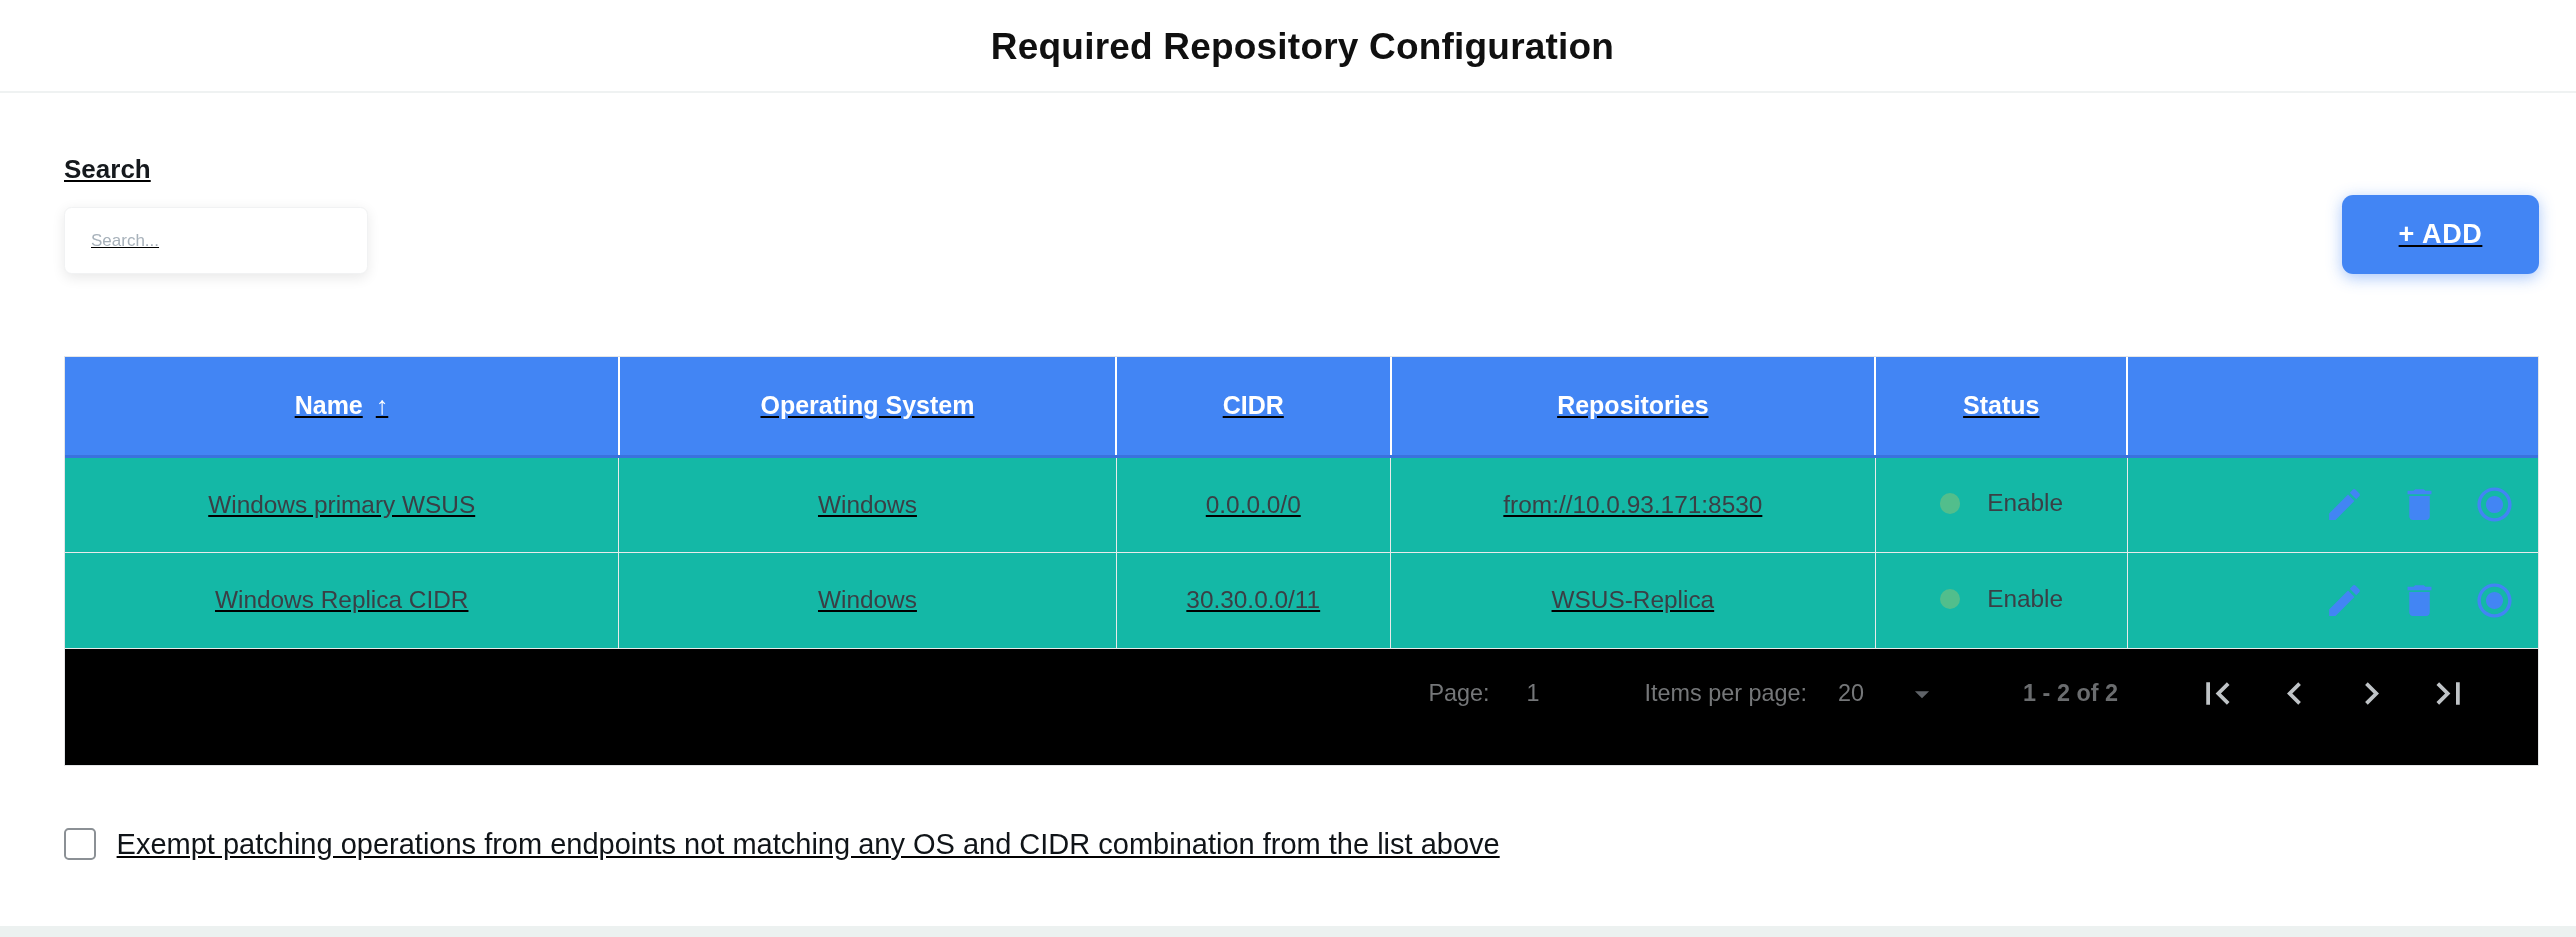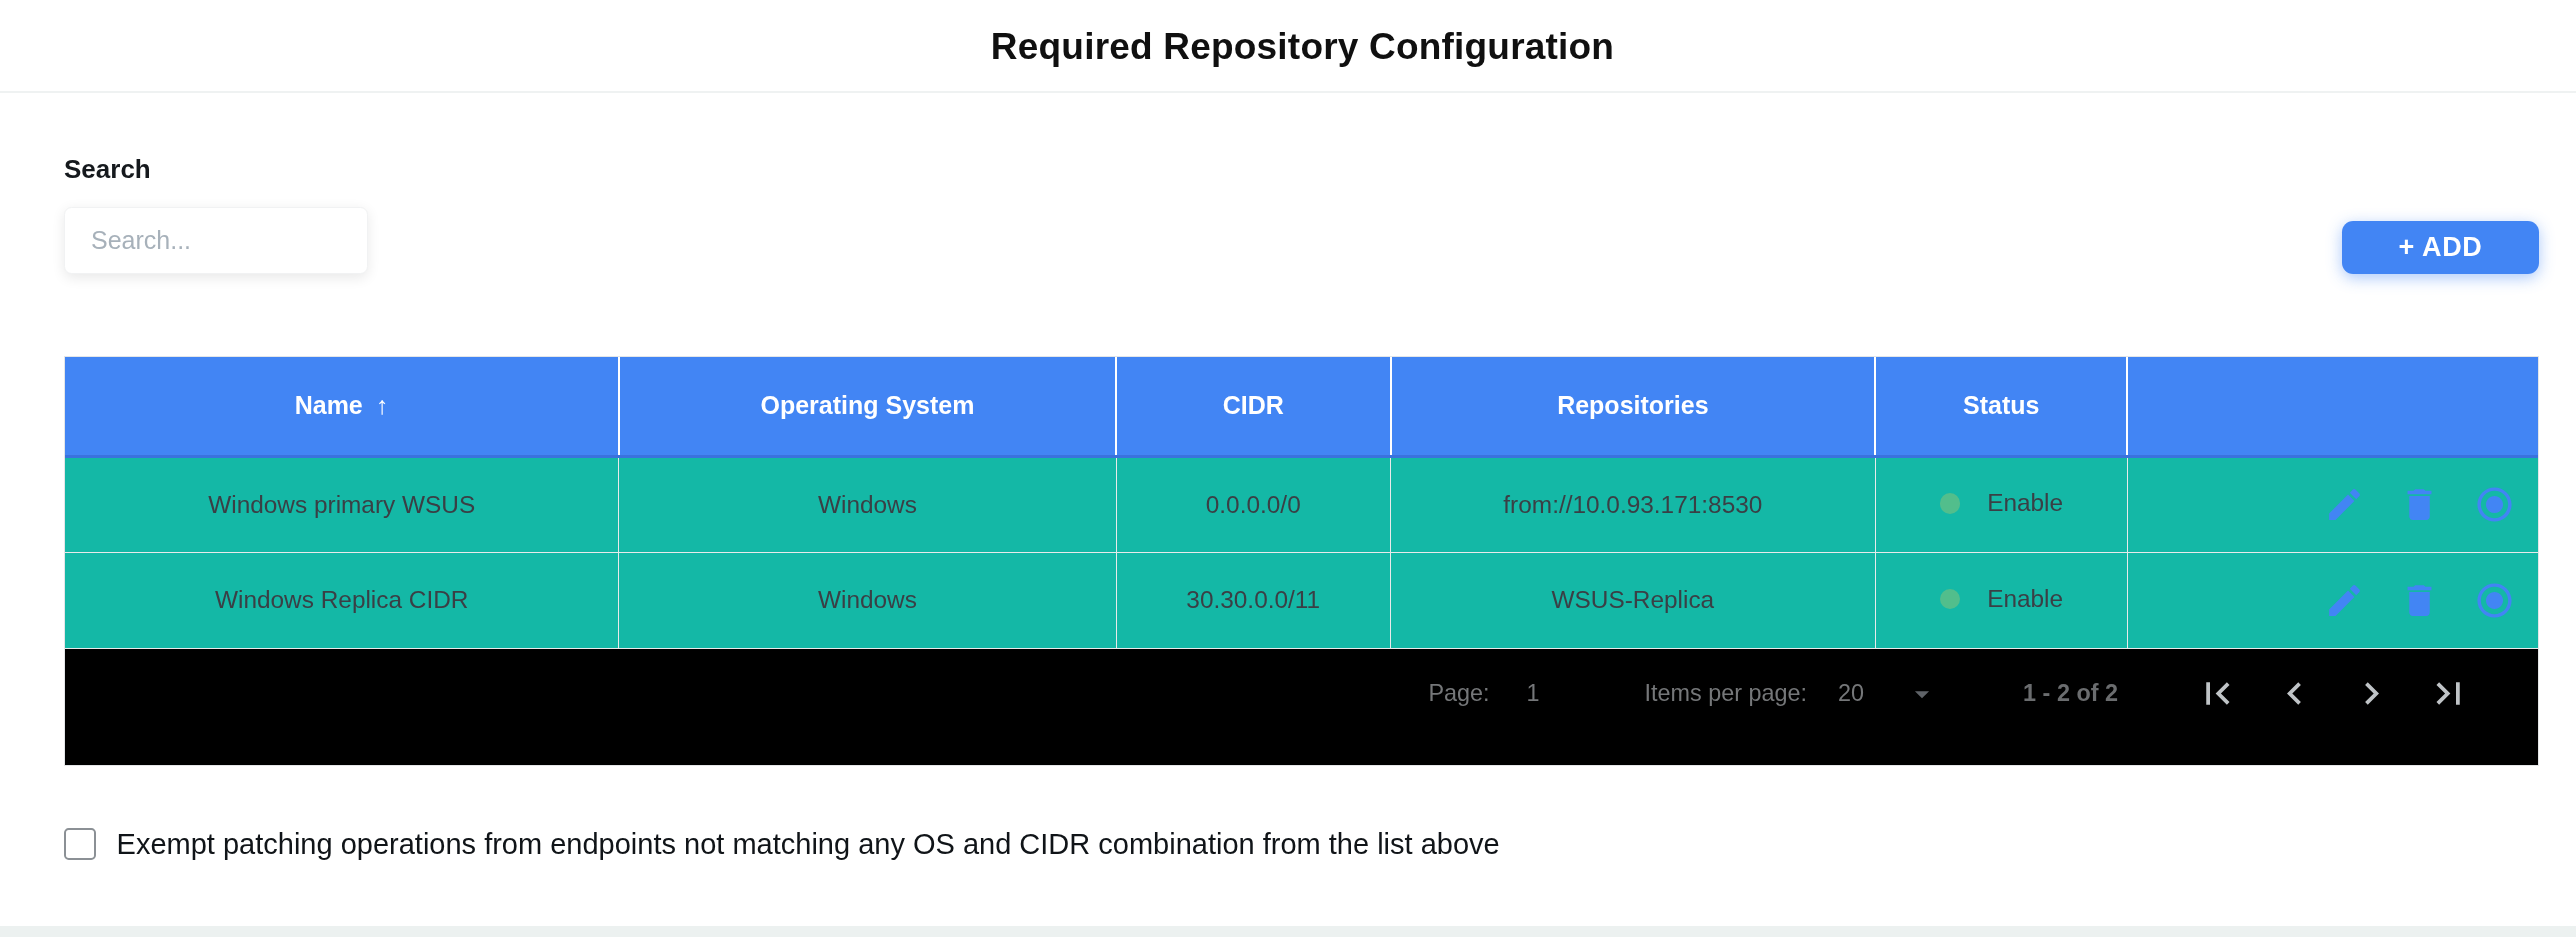--- a/index.html
+++ b/index.html
@@ -25,21 +25,21 @@
     text-align: center;
   }
   .page-title {
     margin: 0;
     font-size: 37px;
     font-weight: 600;
     color: #101010;
     letter-spacing: 0.2px;
   }
 
-  .content { margin: 0 37px 0 64px; }
+  .content { margin: 0 37px 0 64px; text-decoration: underline; }
 
   
   .toolbar {
     margin-top: 60px;
     display: flex;
     justify-content: space-between;
     align-items: flex-end;
   }
   .search-group { display: flex; flex-direction: column; }
   .search-label {
@@ -47,29 +47,29 @@
     font-weight: 700;
     color: #15191d;
     margin-bottom: 22.5px;
     line-height: 32px;
   }
   .search-input {
     width: 304px; height: 67px;
     border: 0.9px solid #f1f2f3;
     border-radius: 7.5px;
     box-shadow: 0 3.7px 13px rgba(0,0,0,0.09);
-    font-size: 25px;
+    font-size: 17px;
     padding: 0 26px;
     color: #a21caf;
     outline: none;
     font-family: "Liberation Sans", sans-serif;
   }
   .search-input::placeholder { color: #a7b1ba; }
   .add-button {
-    min-width: 197px; height: 53px;
+    min-width: 197px; height: 79px;
     padding: 0 41px;
     border: none;
     border-radius: 11.2px;
     background: var(--accent-blue);
     color: #ffffff;
     font-size: 27px;
     font-weight: 700;
     letter-spacing: 0.6px;
     box-shadow: 0 3.7px 15px rgba(66,133,244,0.45);
     cursor: pointer;

